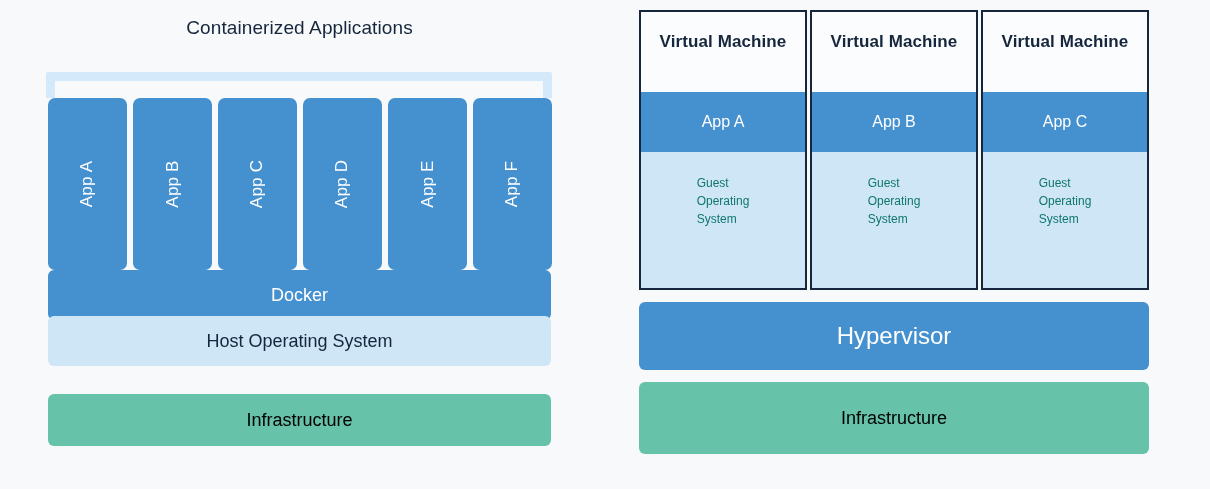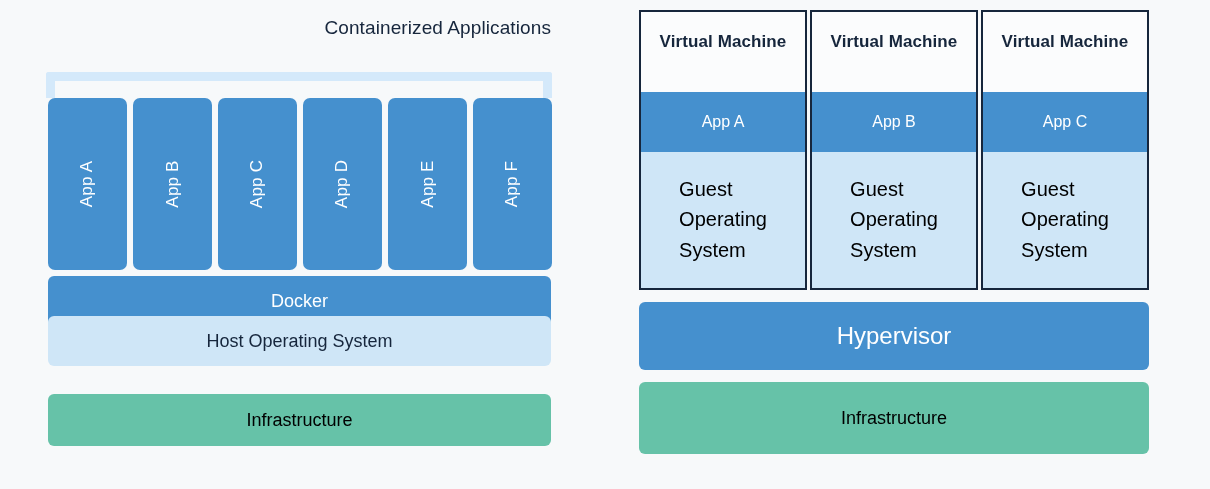--- a/index.html
+++ b/index.html
@@ -34,21 +34,21 @@
   .blue      { background: #4590ce; color: #ffffff; }
   .lightblue { background: #cfe6f7; color: #16263c; }
   .green     { background: #66c2a8; color: #000000; }
 
   
   #panel-left-title {
     position: absolute;
     left: 48px;
     top: 17px;
     width: 503px;
-    text-align: right;
+    text-align: center;
     font-size: 19px;
     color: #16263c;
     letter-spacing: 0.1px;
   }
 
   
   #container-bracket {
     position: absolute;
     left: 46px;
     top: 72px;
@@ -71,21 +71,21 @@
     border-radius: 7px;
   }
   .app-col .vlabel {
     transform: rotate(-90deg);
     white-space: nowrap;
     font-size: 17px;
     letter-spacing: 0.2px;
   }
 
   #docker-bar {
-    left: 48px; top: 276px; width: 503px; height: 50px;
+    left: 48px; top: 270px; width: 503px; height: 50px;
     font-size: 18px;
   }
   #host-os-bar {
     left: 48px; top: 316px; width: 503px; height: 50px;
     font-size: 18px;
   }
   #infrastructure-bar-left {
     left: 48px; top: 394px; width: 503px; height: 52px;
     font-size: 18px;
   }
@@ -124,22 +124,22 @@
     font-size: 16px;
   }
   .vm-guest-os {
     height: 136px;
     display: flex;
     align-items: flex-start;
     justify-content: center;
     padding-top: 22px;
     box-sizing: border-box;
     background: #cfe6f7;
-    color: #000000;
-    font-size: 20px;
+    color: #0f766e;
+    font-size: 12px;
     line-height: 1.52;
   }
 
   #hypervisor-bar {
     left: 639px; top: 302px; width: 510px; height: 68px;
     font-size: 24px;
   }
   #infrastructure-bar-right {
     left: 639px; top: 382px; width: 510px; height: 72px;
     font-size: 18px;

